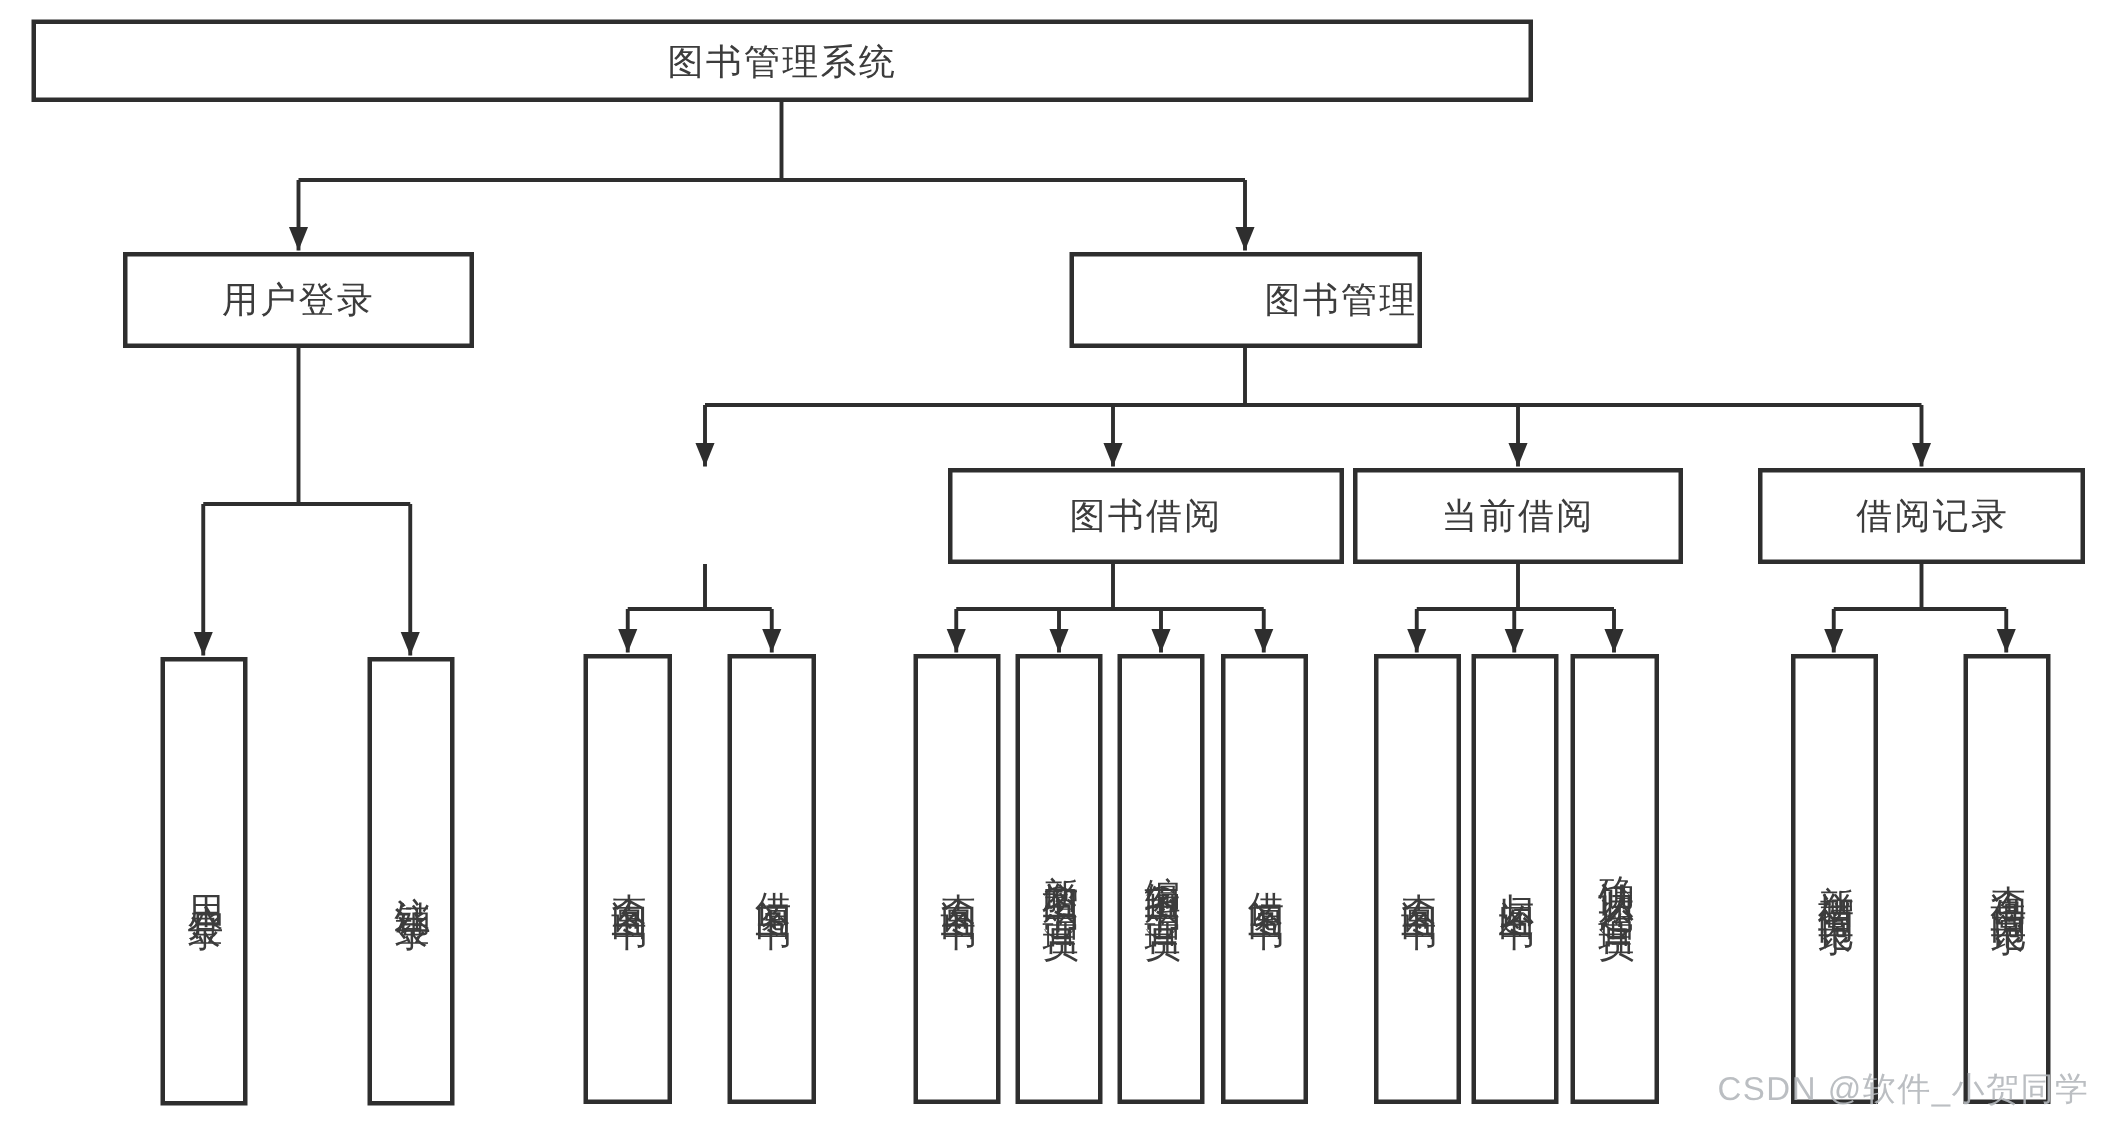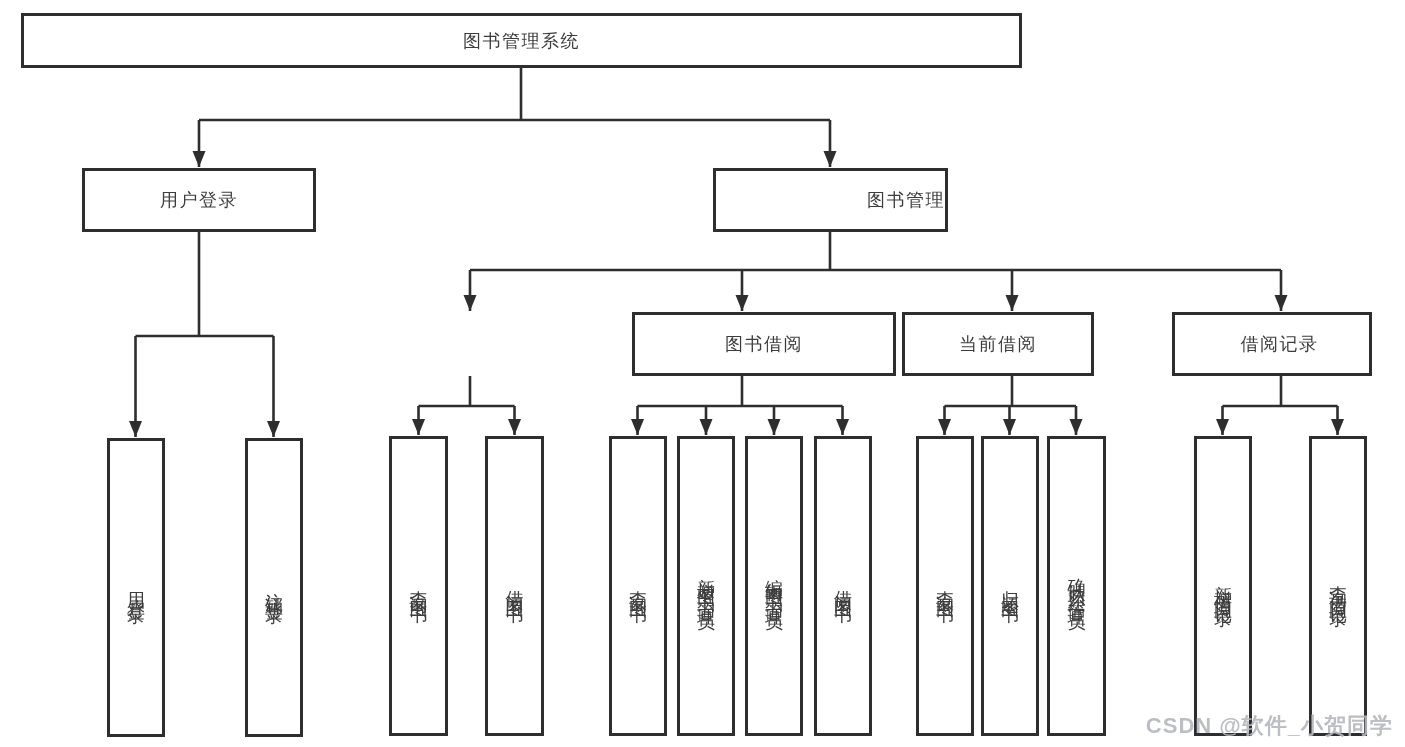--- a/index.html
+++ b/index.html
@@ -42,21 +42,21 @@
     position: absolute;
     box-sizing: border-box;
     border: 3px solid var(--box-border, #2e2e2e);
     background: #ffffff;
     display: flex;
     align-items: center;
     justify-content: center;
     z-index: 2;
   }
   .box .label {
-    font-size: 18px;
+    font-size: 24px;
     letter-spacing: 1.5px;
     white-space: nowrap;
     color: var(--text, #3c3c3c);
   }
   .box.leaf .label {
     writing-mode: vertical-rl;
     text-orientation: mixed;
     letter-spacing: 5px;
     line-height: 1;
     white-space: normal;
@@ -64,21 +64,20 @@
   .watermark {
     position: absolute;
     right: 12px;
     bottom: 6px;
     font-size: 22px;
     letter-spacing: 1px;
     color: var(--watermark, #b4b8bc);
     opacity: 0.9;
     z-index: 5;
     white-space: nowrap;
-    font-weight: bold;
   }
 </style>
 </head>
 <body>
 
 <div class="stage">
 
   <svg class="connectors" viewBox="0 0 1405 747" xmlns="http://www.w3.org/2000/svg">
     <defs>
       <marker id="arrowhead" viewBox="0 -7 18 14" refX="16" refY="0" markerWidth="18" markerHeight="14" markerUnits="userSpaceOnUse" orient="auto">
@@ -141,24 +140,24 @@
   <div class="box" style="left:82px; top:168px; width:234px; height:64px;">
     <span class="label">用户登录</span>
   </div>
   <div class="box" style="left:713px; top:168px; width:235px; height:64px;justify-content:flex-end;">
     <span class="label">图书管理</span>
   </div>
 
   <div class="box" style="left:632px; top:312px; width:264px; height:64px;">
     <span class="label">图书借阅</span>
   </div>
-  <div class="box" style="left:902px; top:312px; width:192px; height:64px;">
+  <div class="box" style="left:902px; top:312px; width:220px; height:64px;">
     <span class="label">当前借阅</span>
   </div>
-  <div class="box" style="left:1172px; top:312px; width:200px; height:64px;padding-left:15px;">
+  <div class="box" style="left:1172px; top:312px; width:218px; height:64px;padding-left:15px;">
     <span class="label">借阅记录</span>
   </div>
 
   <div class="box leaf" style="left:107px; top:438px; width:58px; height:299px;">
     <span class="label">用户登录</span>
   </div>
   <div class="box leaf" style="left:245px; top:438px; width:58px; height:299px;">
     <span class="label">注销登录</span>
   </div>
 

